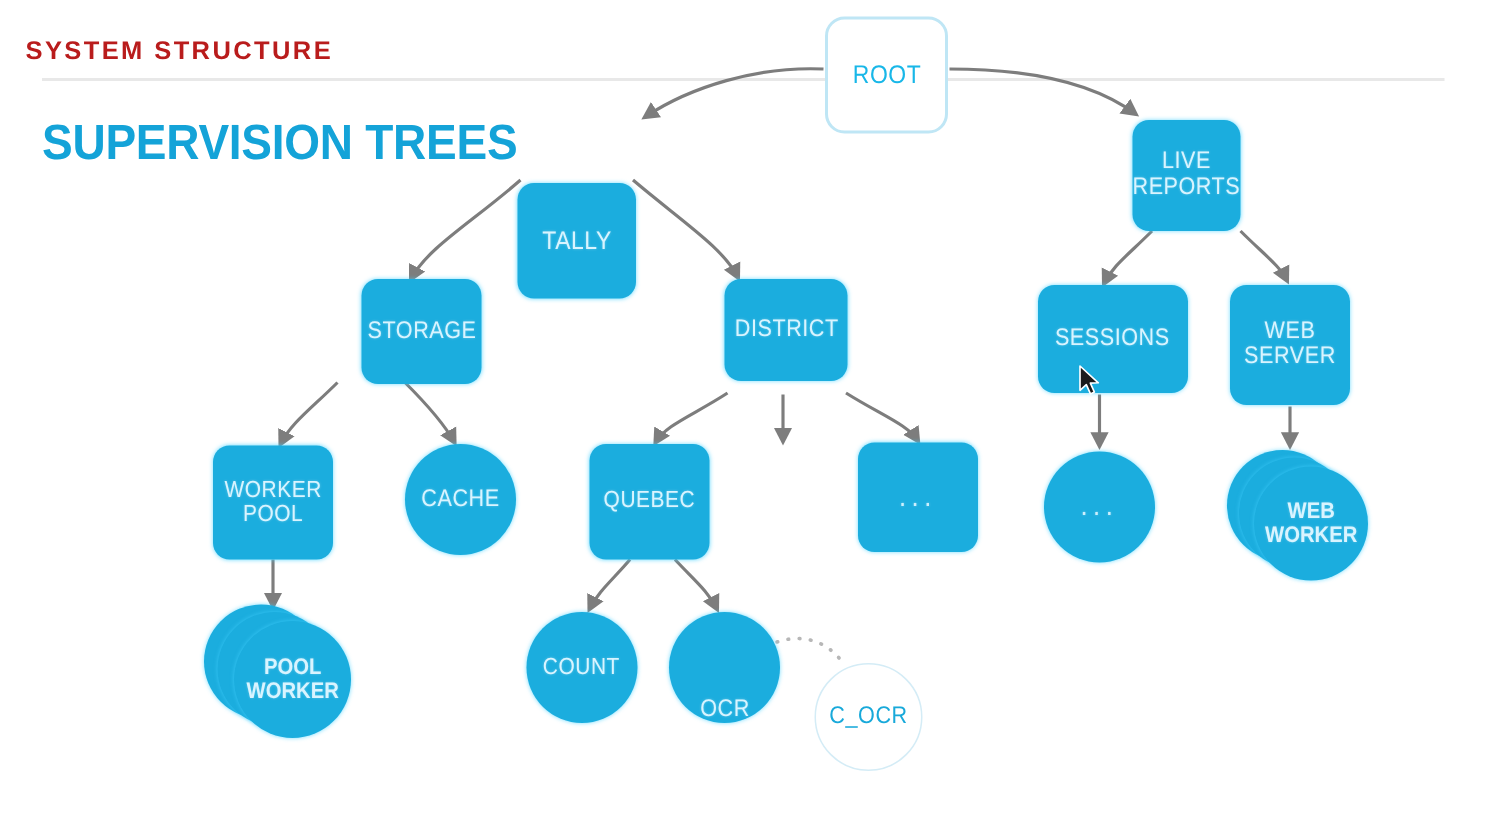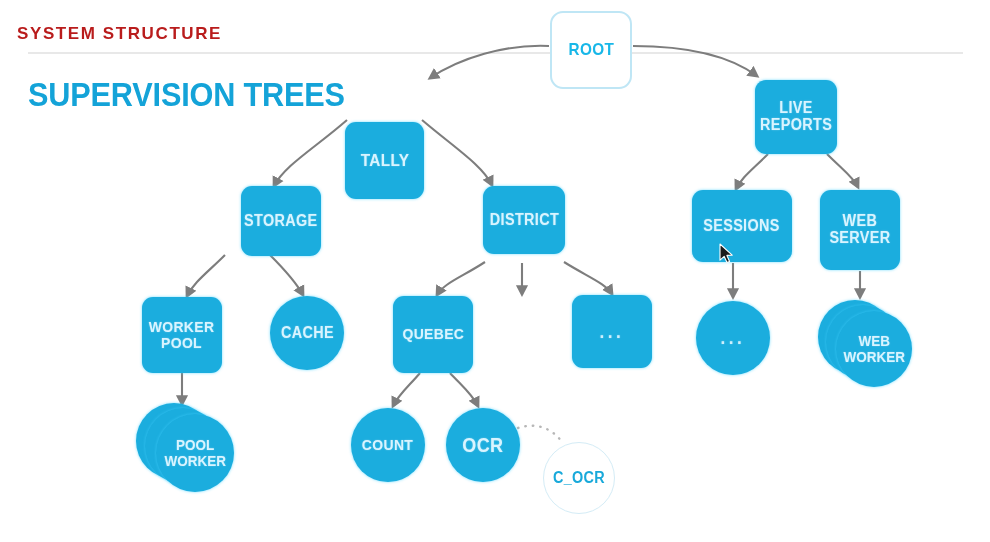--- a/index.html
+++ b/index.html
@@ -62,21 +62,21 @@
 
   
   .node {
     position: absolute;
     box-sizing: border-box;
     display: flex;
     align-items: center;
     justify-content: center;
     text-align: center;
     color: #d9f4ff;
-    font-weight: 700;
+    font-weight: 400;
     letter-spacing: 0.4px;
     line-height: 1.05;
     z-index: 3;
   }
   .node .lbl {
     display: block;
     transform: scaleX(0.9);
     text-shadow: 0 0 2px rgba(255,255,255,0.35);
   }
   .box {
@@ -202,21 +202,21 @@
   </svg>
 
   <div class="node ghost-box" style="left:550px;top:11px;width:82px;height:78px;font-size:17px;">
     <span class="lbl">ROOT</span>
   </div>
 
   <div class="node box" style="left:345px;top:78px;width:79px;height:77px;font-size:17px;margin-top:44px;">
     <span class="lbl">TALLY</span>
   </div>
 
-  <div class="node box" style="left:755px;top:80px;width:82px;height:74px;font-size:16px;">
+  <div class="node box" style="left:755px;top:80px;width:72px;height:74px;font-size:16px;">
     <span class="lbl">
       <span>LIVE</span><br>
       <span>REPORTS</span>
     </span>
   </div>
 
   <div class="node box" style="left:205px;top:186px;width:80px;height:70px;font-size:16px;margin-left:36px;">
     <span class="lbl">STORAGE</span>
   </div>
 
@@ -278,21 +278,21 @@
         <span>POOL</span><br>
         <span>WORKER</span>
       </span>
     </div>
   </div>
 
   <div class="node circle" style="left:351px;top:408px;width:74px;height:74px;font-size:15.5px;">
     <span class="lbl">COUNT</span>
   </div>
 
-  <div class="node circle" style="left:446px;top:408px;width:74px;height:74px;font-size:20px;">
+  <div class="node circle" style="left:446px;top:408px;width:74px;height:74px;font-size:16px;align-items:flex-end;">
     <span class="lbl">OCR</span>
   </div>
 
   <div class="node ghost-circle" style="left:543px;top:442px;width:72px;height:72px;font-size:16px;align-items:center;">
     <span class="lbl">C_OCR</span>
   </div>
 
   <svg id="cursor" viewBox="0 0 16 22" style="left: 719px; top: 243px;">
     <path d="M1,1 L1,17.2 L5.2,13.4 L8,19.6 L10.6,18.4 L7.9,12.4 L13.2,12.2 Z" fill="#1b1b1b" stroke="#ffffff" stroke-width="1.1" stroke-linejoin="round"></path>
   </svg>

